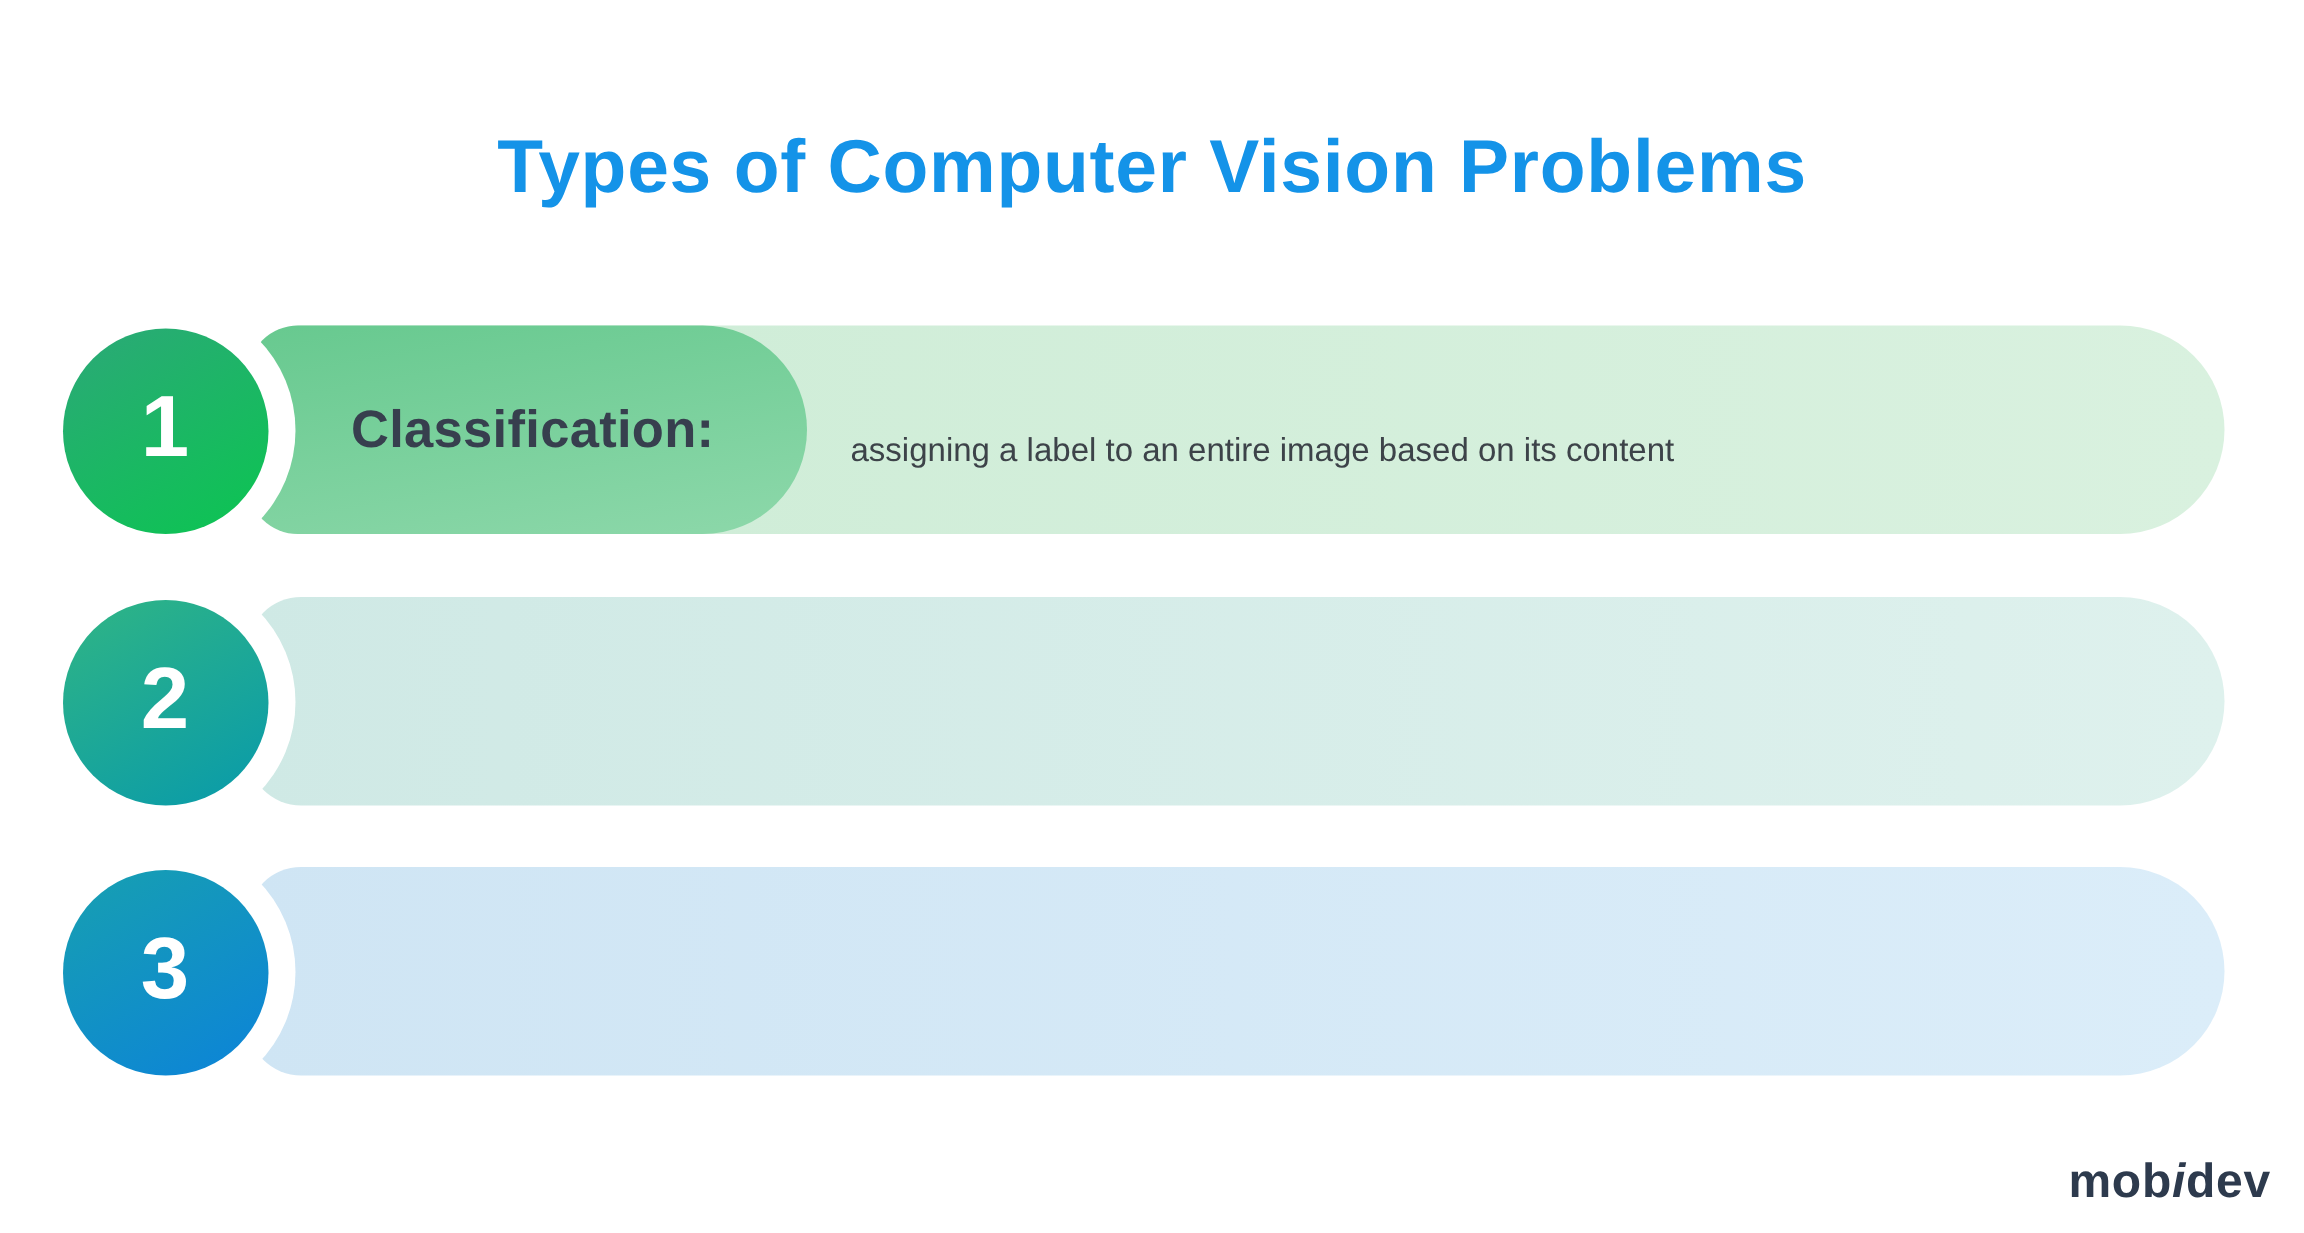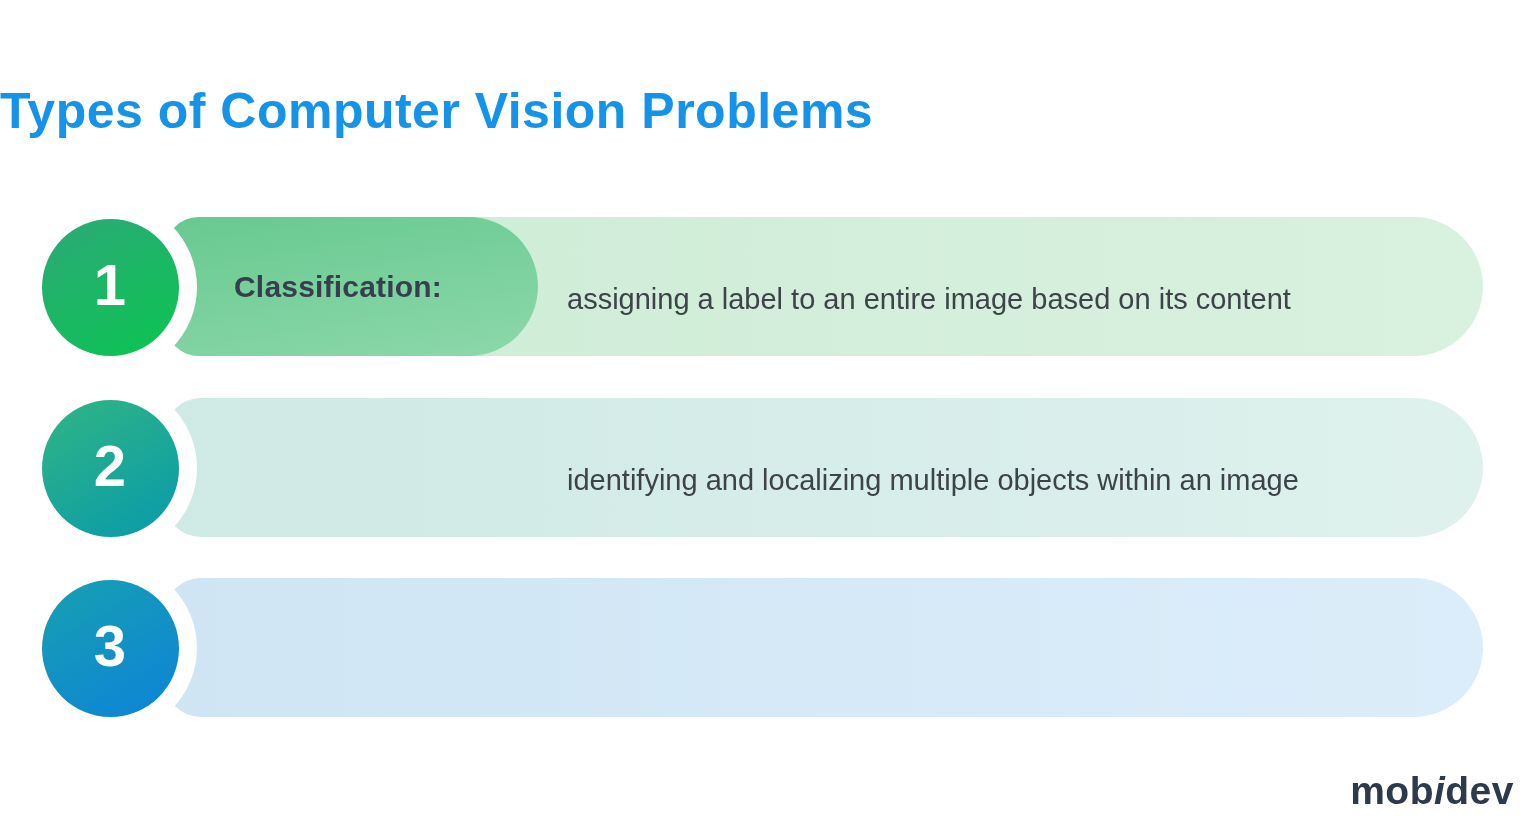--- a/index.html
+++ b/index.html
@@ -6,68 +6,68 @@
   html, body { background: #ffffff; }
   body {
     width: 1536px; height: 822px;
     font-family: "Liberation Sans", sans-serif;
     overflow: hidden; position: relative;
   }
   .canvas { position: absolute; inset: 0; background: #ffffff; }
 
   .title {
     position: absolute; top: 82px; left: 0; width: 100%;
-    text-align: left;
+    text-align: center;
     font-size: 50px; font-weight: 700; letter-spacing: 0.5px;
   }
 
   .row { position: absolute; left: 0; width: 1536px; height: 139px; }
 
   .bar {
     position: absolute; left: 165px; top: 0;
     width: 1318px; height: 139px;
     border-radius: 36px 70px 70px 36px;
     background: linear-gradient(90deg, var(--bf), var(--bt));
   }
   .pill {
     position: absolute; left: 165px; top: 0;
     width: 373px; height: 139px;
     border-radius: 34px 70px 70px 34px;
     background: linear-gradient(170deg, var(--pf), var(--pt));
     display: flex; align-items: center;
   }
   .pill-label {
     padding-left: 69px;
-    font-size: 30px; font-weight: 700; color: #373f4e;
+    font-size: 35px; font-weight: 700; color: #373f4e;
     letter-spacing: 0.2px;
   }
   .desc {
     position: absolute; left: 567px; top: 0; height: 165px; right: 60px;
     display: flex; align-items: center;
-    font-size: 29px; font-weight: 400; color: #3d4349;
+    font-size: 22px; font-weight: 400; color: #3d4349;
   }
   .ring {
     position: absolute; left: 23px; top: -17px;
     width: 174px; height: 174px; border-radius: 50%;
     background: #ffffff;
     display: flex; align-items: center; justify-content: center;
   }
   .num-circle {
     width: 137px; height: 137px; border-radius: 50%;
     background: linear-gradient(150deg, var(--cf), var(--ct));
     display: flex; align-items: center; justify-content: center;
   }
   .num {
     color: #ffffff; font-size: 58px; font-weight: 700;
     line-height: 1; padding-bottom: 4px;
   }
 
   .logo {
     position: absolute; right: 22px; top: 769px;
-    font-size: 39px; font-weight: 700; letter-spacing: 0.5px;
+    font-size: 32px; font-weight: 700; letter-spacing: 0.5px;
   }
   .logo .it { font-style: italic; }
 </style>
 </head>
 <body>
 
 <div class="canvas">
 
   <h1 class="title" style="color: rgb(20, 147, 232);">Types of Computer Vision Problems</h1>
 
@@ -79,21 +79,20 @@
     <div class="desc">assigning a label to an entire image based on its content</div>
     <div class="ring">
       <div class="num-circle">
         <span class="num">1</span>
       </div>
     </div>
   </div>
 
   <div class="row" style="top: 398px; --cf: #30b584; --ct: #089aab; --pf: #60c7a4; --pt: #79cfca; --bf: #cfe9e5; --bt: #def1ed;">
     <div class="bar"></div>
-    <div class="desc">identifying and localizing multiple objects within an image</div>
     <div class="ring">
       <div class="num-circle">
         <span class="num">2</span>
       </div>
     </div>
   </div>
 
   <div class="row" style="top: 578px; --cf: #17a0b0; --ct: #0c83d9; --pf: #65c2cd; --pt: #7fc3ee; --bf: #cfe5f4; --bt: #dbedf9;">
     <div class="bar"></div>
     <div class="ring">

